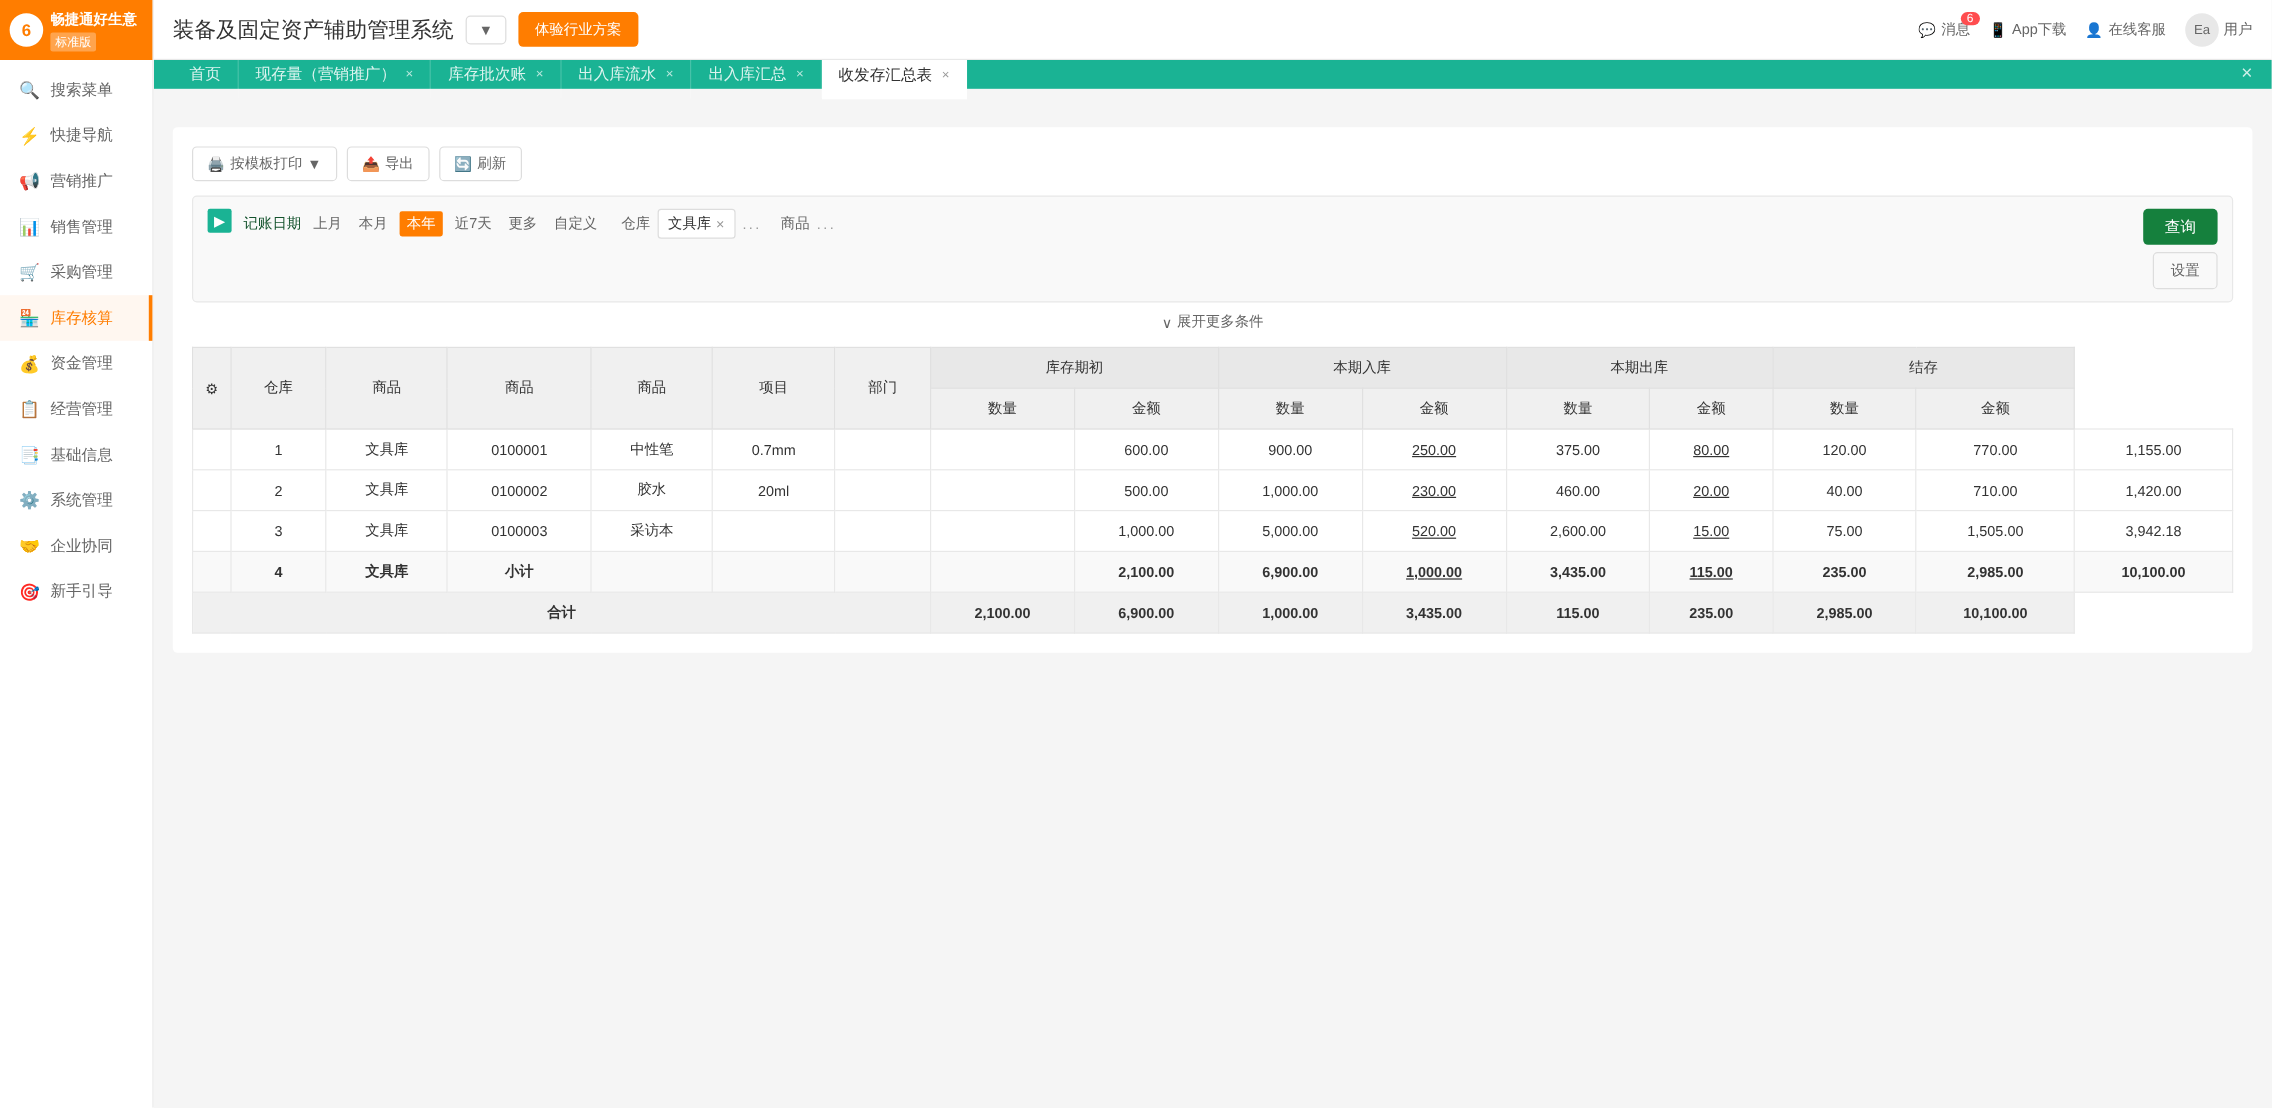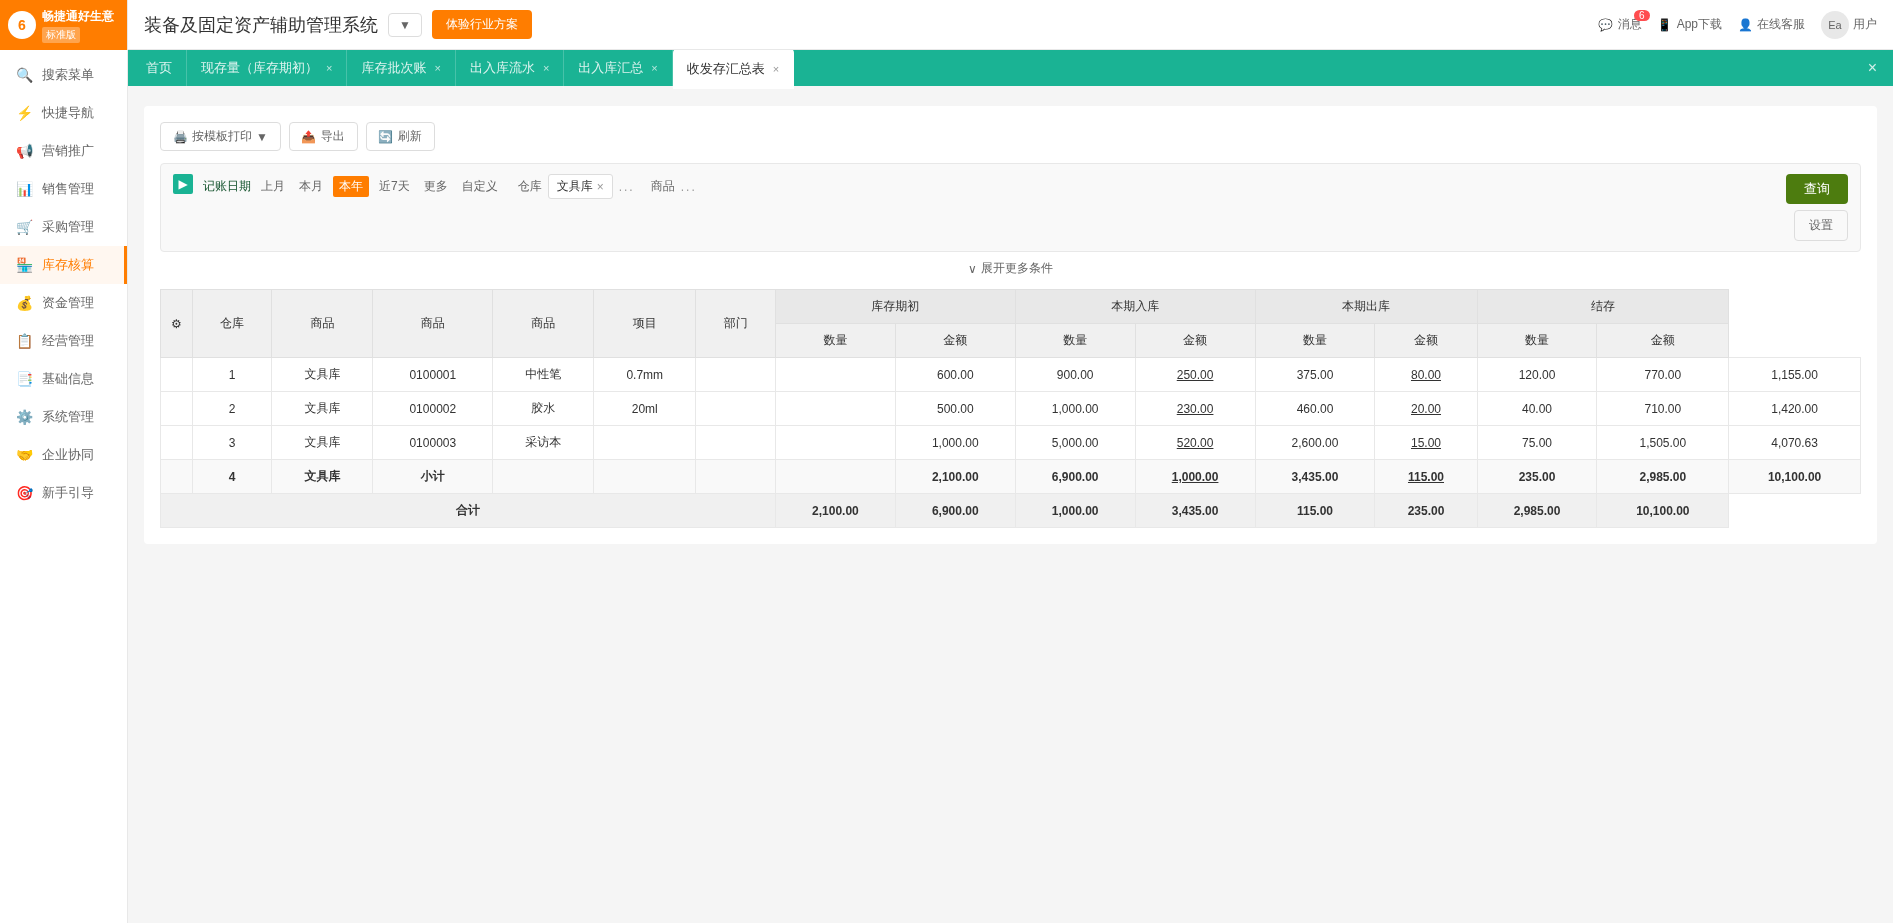--- a/index.html
+++ b/index.html
@@ -20,41 +20,41 @@
     .header-left { display: flex; align-items: center; gap: 10px; }
     .header-system-name { font-size: 18px; color: #333; }
     .header-dropdown { background: none; border: 1px solid #ddd; border-radius: 4px; padding: 4px 10px; font-size: 12px; color: #666; cursor: pointer; }
     .header-trial-btn { background: #ff7d00; color: #fff; border: none; border-radius: 4px; padding: 6px 14px; font-size: 12px; cursor: pointer; }
     .header-right { display: flex; align-items: center; gap: 16px; }
     .header-action { display: flex; align-items: center; gap: 4px; color: #666; font-size: 12px; cursor: pointer; position: relative; }
     .badge { position: absolute; top: -6px; right: -8px; background: #ff4d4f; color: #fff; border-radius: 8px; font-size: 10px; padding: 0 4px; min-width: 16px; text-align: center; }
     .user-avatar { width: 28px; height: 28px; background: #e8e8e8; border-radius: 50%; display: flex; align-items: center; justify-content: center; font-size: 11px; color: #666; }
 
     
-    .tab-bar { position: fixed; left: 128px; top: 50px; right: 0; background: #1ab394; display: flex; align-items: center; z-index: 98; height: 36px; padding-left: 4px; }
+    .tab-bar { position: fixed; left: 128px; top: 50px; right: 0; background: #1ab394; display: flex; align-items: center; z-index: 98; height: 24px; padding-left: 16px; }
     .tab-item { display: flex; align-items: center; gap: 4px; padding: 0 14px; height: 40px; font-size: 13px; color: rgba(255,255,255,0.85); cursor: pointer; white-space: nowrap; border-right: 1px solid rgba(255,255,255,0.2); }
     .tab-item.active { background: #fff; color: #333; border-radius: 4px 4px 0 0; position: relative; top: 1px; }
     .tab-item .tab-close { font-size: 11px; color: rgba(255,255,255,0.7); margin-left: 4px; line-height: 1; }
     .tab-item.active .tab-close { color: #999; }
     .tab-bar-close { margin-left: auto; color: rgba(255,255,255,0.8); padding: 0 16px; font-size: 16px; cursor: pointer; }
 
     
     .main { margin-left: 128px; margin-top: 90px; padding: 16px; background: #f5f5f5; min-height: calc(923px - 90px); }
     .content-card { background: #fff; border-radius: 4px; padding: 16px; }
 
     
     .page-title { font-size: 15px; font-weight: bold; color: #333; margin-bottom: 16px; }
     .filter-arrow { background: #1ab394; color: #fff; border: none; border-radius: 2px; width: 20px; height: 20px; cursor: pointer; font-size: 12px; display: flex; align-items: center; justify-content: center; }
     .date-btn { border: none; background: none; font-size: 12px; color: #666; cursor: pointer; padding: 2px 4px; }
     .date-btn.active { background: #ff7d00; color: #fff; border-radius: 2px; padding: 2px 6px; }
     .filter-tag { display: flex; align-items: center; gap: 4px; background: #fff; border: 1px solid #ddd; border-radius: 3px; padding: 3px 8px; font-size: 12px; }
     .filter-tag-close { color: #999; cursor: pointer; font-size: 12px; }
     .filter-dots { color: #999; cursor: pointer; letter-spacing: 2px; }
     .expand-btn { display: flex; align-items: center; gap: 4px; color: #666; font-size: 12px; cursor: pointer; border: none; background: none; }
-    .query-btn { background: #4d7c0f; color: #fff; border: none; border-radius: 4px; padding: 6px 18px; font-size: 13px; cursor: pointer; }
+    .query-btn { background: #15803d; color: #fff; border: none; border-radius: 4px; padding: 6px 18px; font-size: 13px; cursor: pointer; }
     .settings-btn { background: none; border: 1px solid #ddd; border-radius: 4px; padding: 6px 14px; font-size: 12px; color: #666; cursor: pointer; }
     .btn-outline { border: 1px solid #ddd; background: #fff; border-radius: 4px; padding: 5px 12px; font-size: 12px; color: #666; cursor: pointer; display: flex; align-items: center; gap: 4px; }
 
     
     .data-table { width: 100%; border-collapse: collapse; font-size: 12px; }
     .data-table th { background: #f0f0f0; border: 1px solid #e0e0e0; padding: 8px 10px; text-align: center; color: #333; font-weight: 500; white-space: nowrap; }
     .data-table td { border: 1px solid #e8e8e8; padding: 8px 10px; text-align: center; color: #333; white-space: nowrap; }
     .data-table .subtotal-row td { font-weight: bold; background: #f9f9f9; }
     .data-table .total-row td { font-weight: bold; background: #f0f0f0; }
     .link-cell { color: #1890ff; text-decoration: underline; cursor: pointer; }
@@ -151,21 +151,21 @@
       <span>用户</span>
     </div>
   </div>
 </div>
 
 <div class="tab-bar">
   <div class="tab-item">
     <span>首页</span>
   </div>
   <div class="tab-item">
-    <span>现存量（库存期初）</span>
+    <span>现存量（营销推广）</span>
     <span class="tab-close">×</span>
   </div>
   <div class="tab-item">
     <span>库存批次账</span>
     <span class="tab-close">×</span>
   </div>
   <div class="tab-item">
     <span>出入库流水</span>
     <span class="tab-close">×</span>
   </div>
@@ -320,21 +320,21 @@
             <td></td>
             <td></td>
             <td></td>
             <td>1,000.00</td>
             <td>5,000.00</td>
             <td class="link-cell">520.00</td>
             <td>2,600.00</td>
             <td class="link-cell">15.00</td>
             <td>75.00</td>
             <td>1,505.00</td>
-            <td>4,070.63</td>
+            <td>3,942.18</td>
           </tr>
           <tr class="subtotal-row">
             <td></td>
             <td style="font-weight: bold;">4</td>
             <td style="font-weight: bold;">文具库</td>
             <td style="font-weight: bold;">小计</td>
             <td style="font-weight: bold;"></td>
             <td style="font-weight: bold;"></td>
             <td style="font-weight: bold;"></td>
             <td style="font-weight: bold;"></td>

